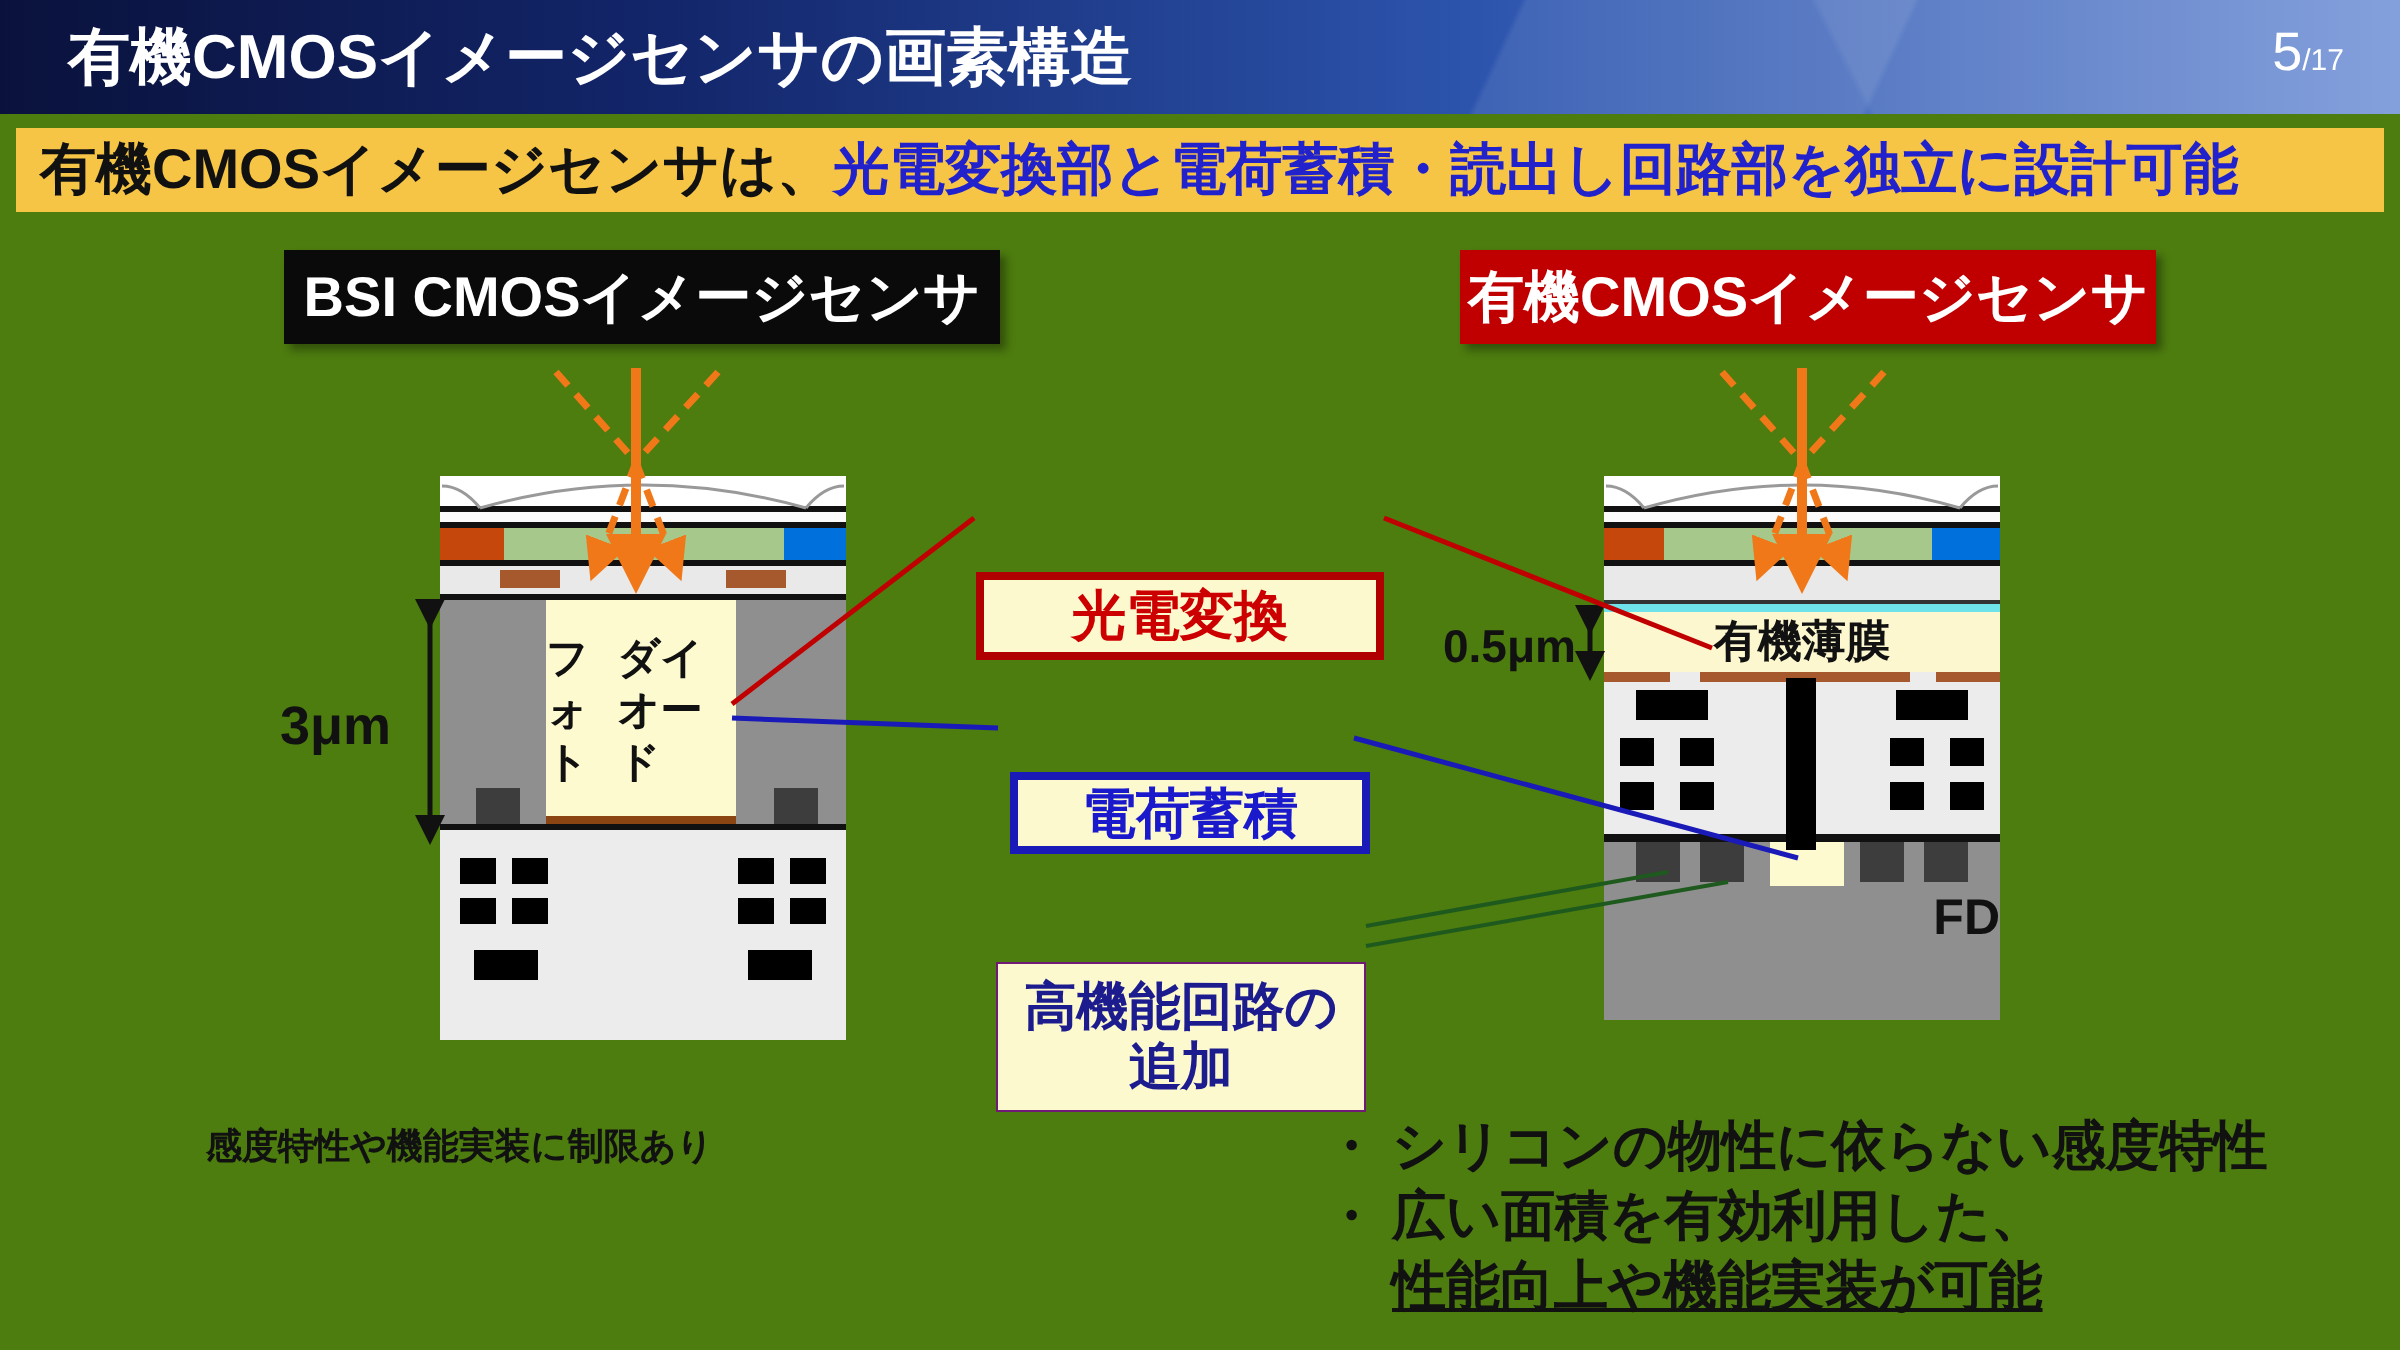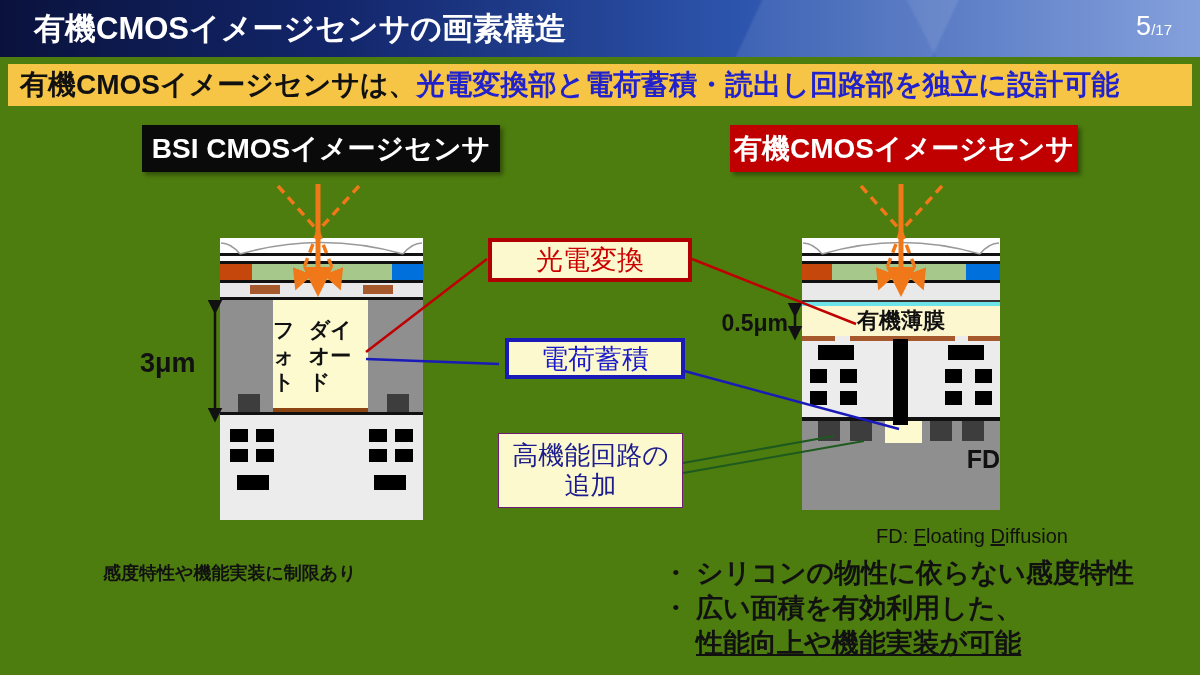--- a/index.html
+++ b/index.html
@@ -66,22 +66,22 @@
   .fd-block { position:absolute; left:83px; top:0; width:37px; height:22px; background:#FDFAD0; }
   .fd-text { position:absolute; left:0; top:24px; width:100%; text-align:right;
     font-size:25px; font-weight:bold; color:#111; }
 
   
   .dim-label { position:absolute; font-weight:bold; color:#111; }
   #dim-3um { left:140px; top:348px; font-size:27px; }
   #dim-05um { left:688px; top:310px; width:100px; text-align:right; font-size:23px; }
 
   
-  .callout { position:absolute; background:#FDF9CF; font-weight:normal; display:flex;
-    flex-direction:column; align-items:center; justify-content:center; text-align:center; z-index:6; }
+  .callout { position:absolute; background:#FDF9CF; font-weight:bold; display:flex;
+    flex-direction:column; align-items:center; justify-content:center; text-align:center; z-index:6;margin-top:48px; }
   #co-photo { left:488px; top:238px; width:204px; height:44px; border:4px solid #B00000; color:#CC0000; font-size:27px; }
   #co-charge { left:505px; top:338px; width:180px; height:41px; border:4px solid #1A1AB8; color:#1A1ACC; font-size:27px; }
   #co-circuit { left:498px; top:433px; width:185px; height:75px; border:1px solid #701a75; color:#1C1C8F; font-size:26px; line-height:1.15; }
 
   
   .overlay { position:absolute; left:0; top:0; width:1200px; height:675px; pointer-events:none; z-index:5; }
 
   
   .fd-note { position:absolute; left:876px; top:525px; font-size:20px; color:#111; }
   .fd-note .ul { text-decoration:underline; }
@@ -240,23 +240,20 @@
     </g>
   </svg>
 
   <div class="callout" id="co-photo">光電変換</div>
   <div class="callout" id="co-charge">電荷蓄積</div>
   <div class="callout" id="co-circuit">
     <span>高機能回路の</span>
     <span>追加</span>
   </div>
 
-  <div class="fd-note">
-    <span>FD: </span><span class="ul">F</span><span>loating </span><span class="ul">D</span><span>iffusion</span>
-  </div>
 
   <div class="caption-left">感度特性や機能実装に制限あり</div>
 
   <div class="bullets">
     <div class="row">
       <span class="mk">・</span>
       <span>シリコンの物性に依らない感度特性</span>
     </div>
     <div class="row">
       <span class="mk">・</span>

